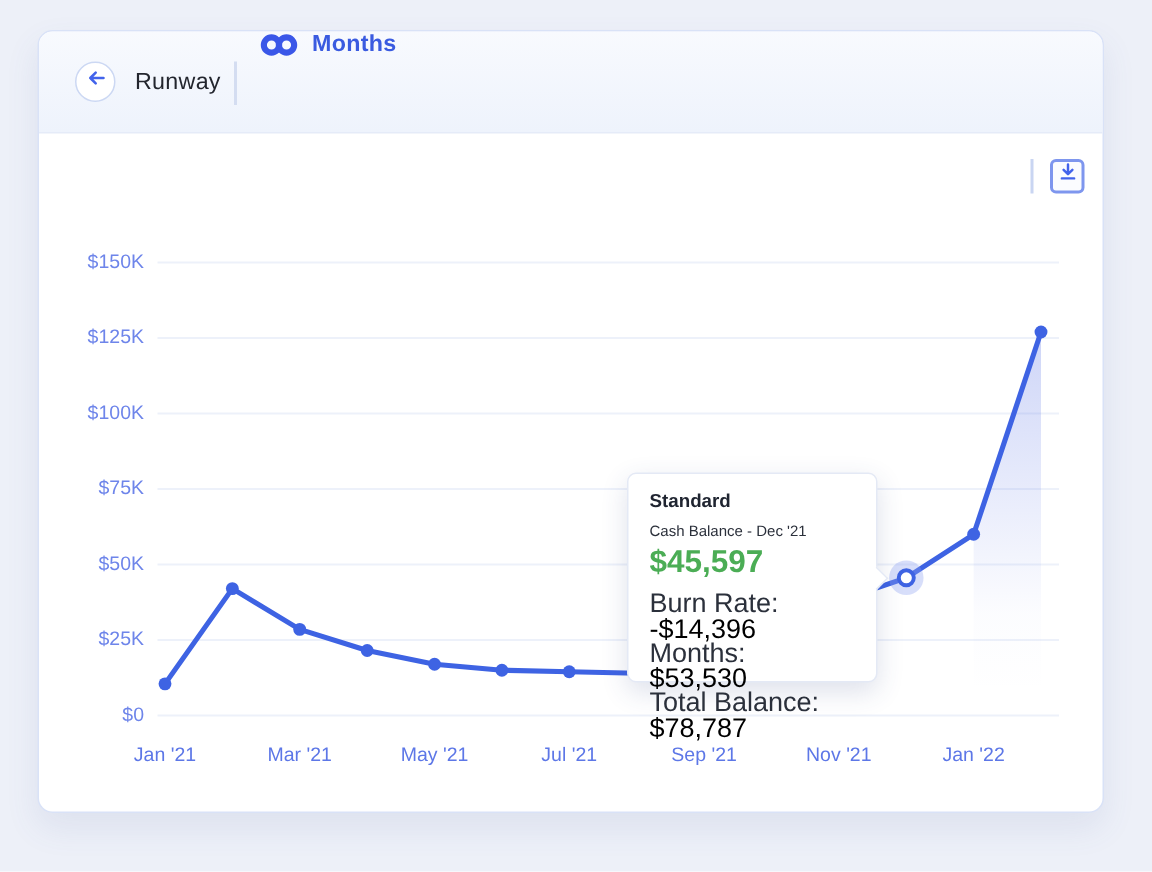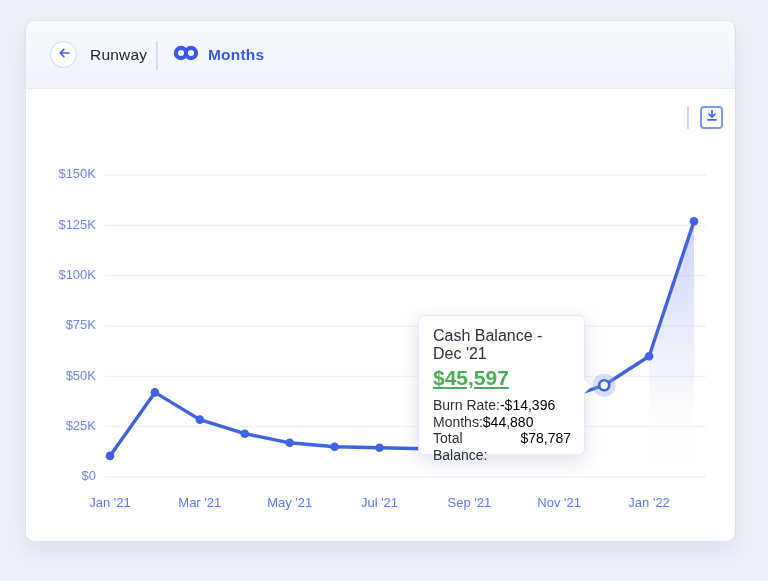--- a/index.html
+++ b/index.html
@@ -39,21 +39,21 @@
     position:absolute; left:64px; top:0; height:68px;
     display:flex; align-items:center;
     font-size:15.5px; font-weight:500; color:#23262e; letter-spacing:0.2px;
   }
   .header-divider {
     position:absolute; left:130px; top:20px; width:2px; height:29px;
     background:#d4ddf1;
   }
   .view-toggle {
     position:absolute; left:146px; top:0; height:68px;
-    display:flex; align-items:center; gap:8px;
+    display:flex; align-items:flex-start; gap:8px;
     cursor:pointer;
   }
   .view-toggle .label {
     font-size:15.5px; font-weight:700; color:#3a5be0; letter-spacing:0.2px;
   }
 
   .toolbar-divider {
     position:absolute; left:687px; top:106px; width:2px; height:23px;
     background:#c9d5f2; z-index:4;
   }
@@ -76,25 +76,25 @@
     padding:11px 13px 10px 14px;
     z-index:5;
   }
   .tooltip .arrow {
     position:absolute; right:-6px; top:64px; width:11px; height:11px;
     background:#ffffff;
     border-top:1px solid #e4e9f5; border-right:1px solid #e4e9f5;
     transform:rotate(45deg);
   }
   .tooltip .tt-plan { font-size:12.5px; font-weight:700; color:#1f2430; margin-bottom:8px; }
-  .tooltip .tt-metric { font-size:16px; color:#2b303b; margin-bottom:3px; }
-  .tooltip .tt-value { font-size:21px; font-weight:700; color:#4bad55; margin-bottom:7px;text-decoration:underline; }
+  .tooltip .tt-metric { font-size:10px; color:#2b303b; margin-bottom:3px; }
+  .tooltip .tt-value { font-size:21px; font-weight:700; color:#4bad55; margin-bottom:7px; }
   .tooltip .tt-row {
-    display:flex; 
-    font-size:14px; line-height:16.5px; color:#2b303b;
+    display:flex; justify-content:space-between;
+    font-size:18px; line-height:16.5px; color:#2b303b;flex-direction:column;
   }
   .tooltip .tt-row .v { color:#000000; }
 </style>
 </head>
 <body>
 
 <div class="page">
 
   <div class="card">
     <div class="card-header">
@@ -171,29 +171,30 @@
       <circle cx="514.3" cy="426.7" r="4.3" fill="#3e63e3"></circle>
       <circle cx="559.2" cy="400.5" r="4.3" fill="#3e63e3"></circle>
       <circle cx="604.2" cy="385.2" r="11.5" fill="rgba(139,160,240,0.35)"></circle>
       <circle cx="604.2" cy="385.2" r="5" fill="#ffffff" stroke="#3e63e3" stroke-width="2.6"></circle>
       <circle cx="649.1" cy="356.2" r="4.3" fill="#3e63e3"></circle>
       <circle cx="694.0" cy="221.3" r="4.3" fill="#3e63e3"></circle>
     </svg>
 
   <div class="tooltip">
     <div class="arrow"></div>
+    <div class="tt-plan">Standard</div>
     <div class="tt-metric">Cash Balance - Dec '21</div>
     <div class="tt-value">$45,597</div>
     <div class="tt-row">
       <span class="l">Burn Rate:</span>
       <span class="v">-$14,396</span>
     </div>
     <div class="tt-row">
       <span class="l">Months:</span>
-      <span class="v">$44,880</span>
+      <span class="v">$53,530</span>
     </div>
     <div class="tt-row">
       <span class="l">Total Balance:</span>
       <span class="v">$78,787</span>
     </div>
   </div>
 
 </div>
 
 </body></html>

